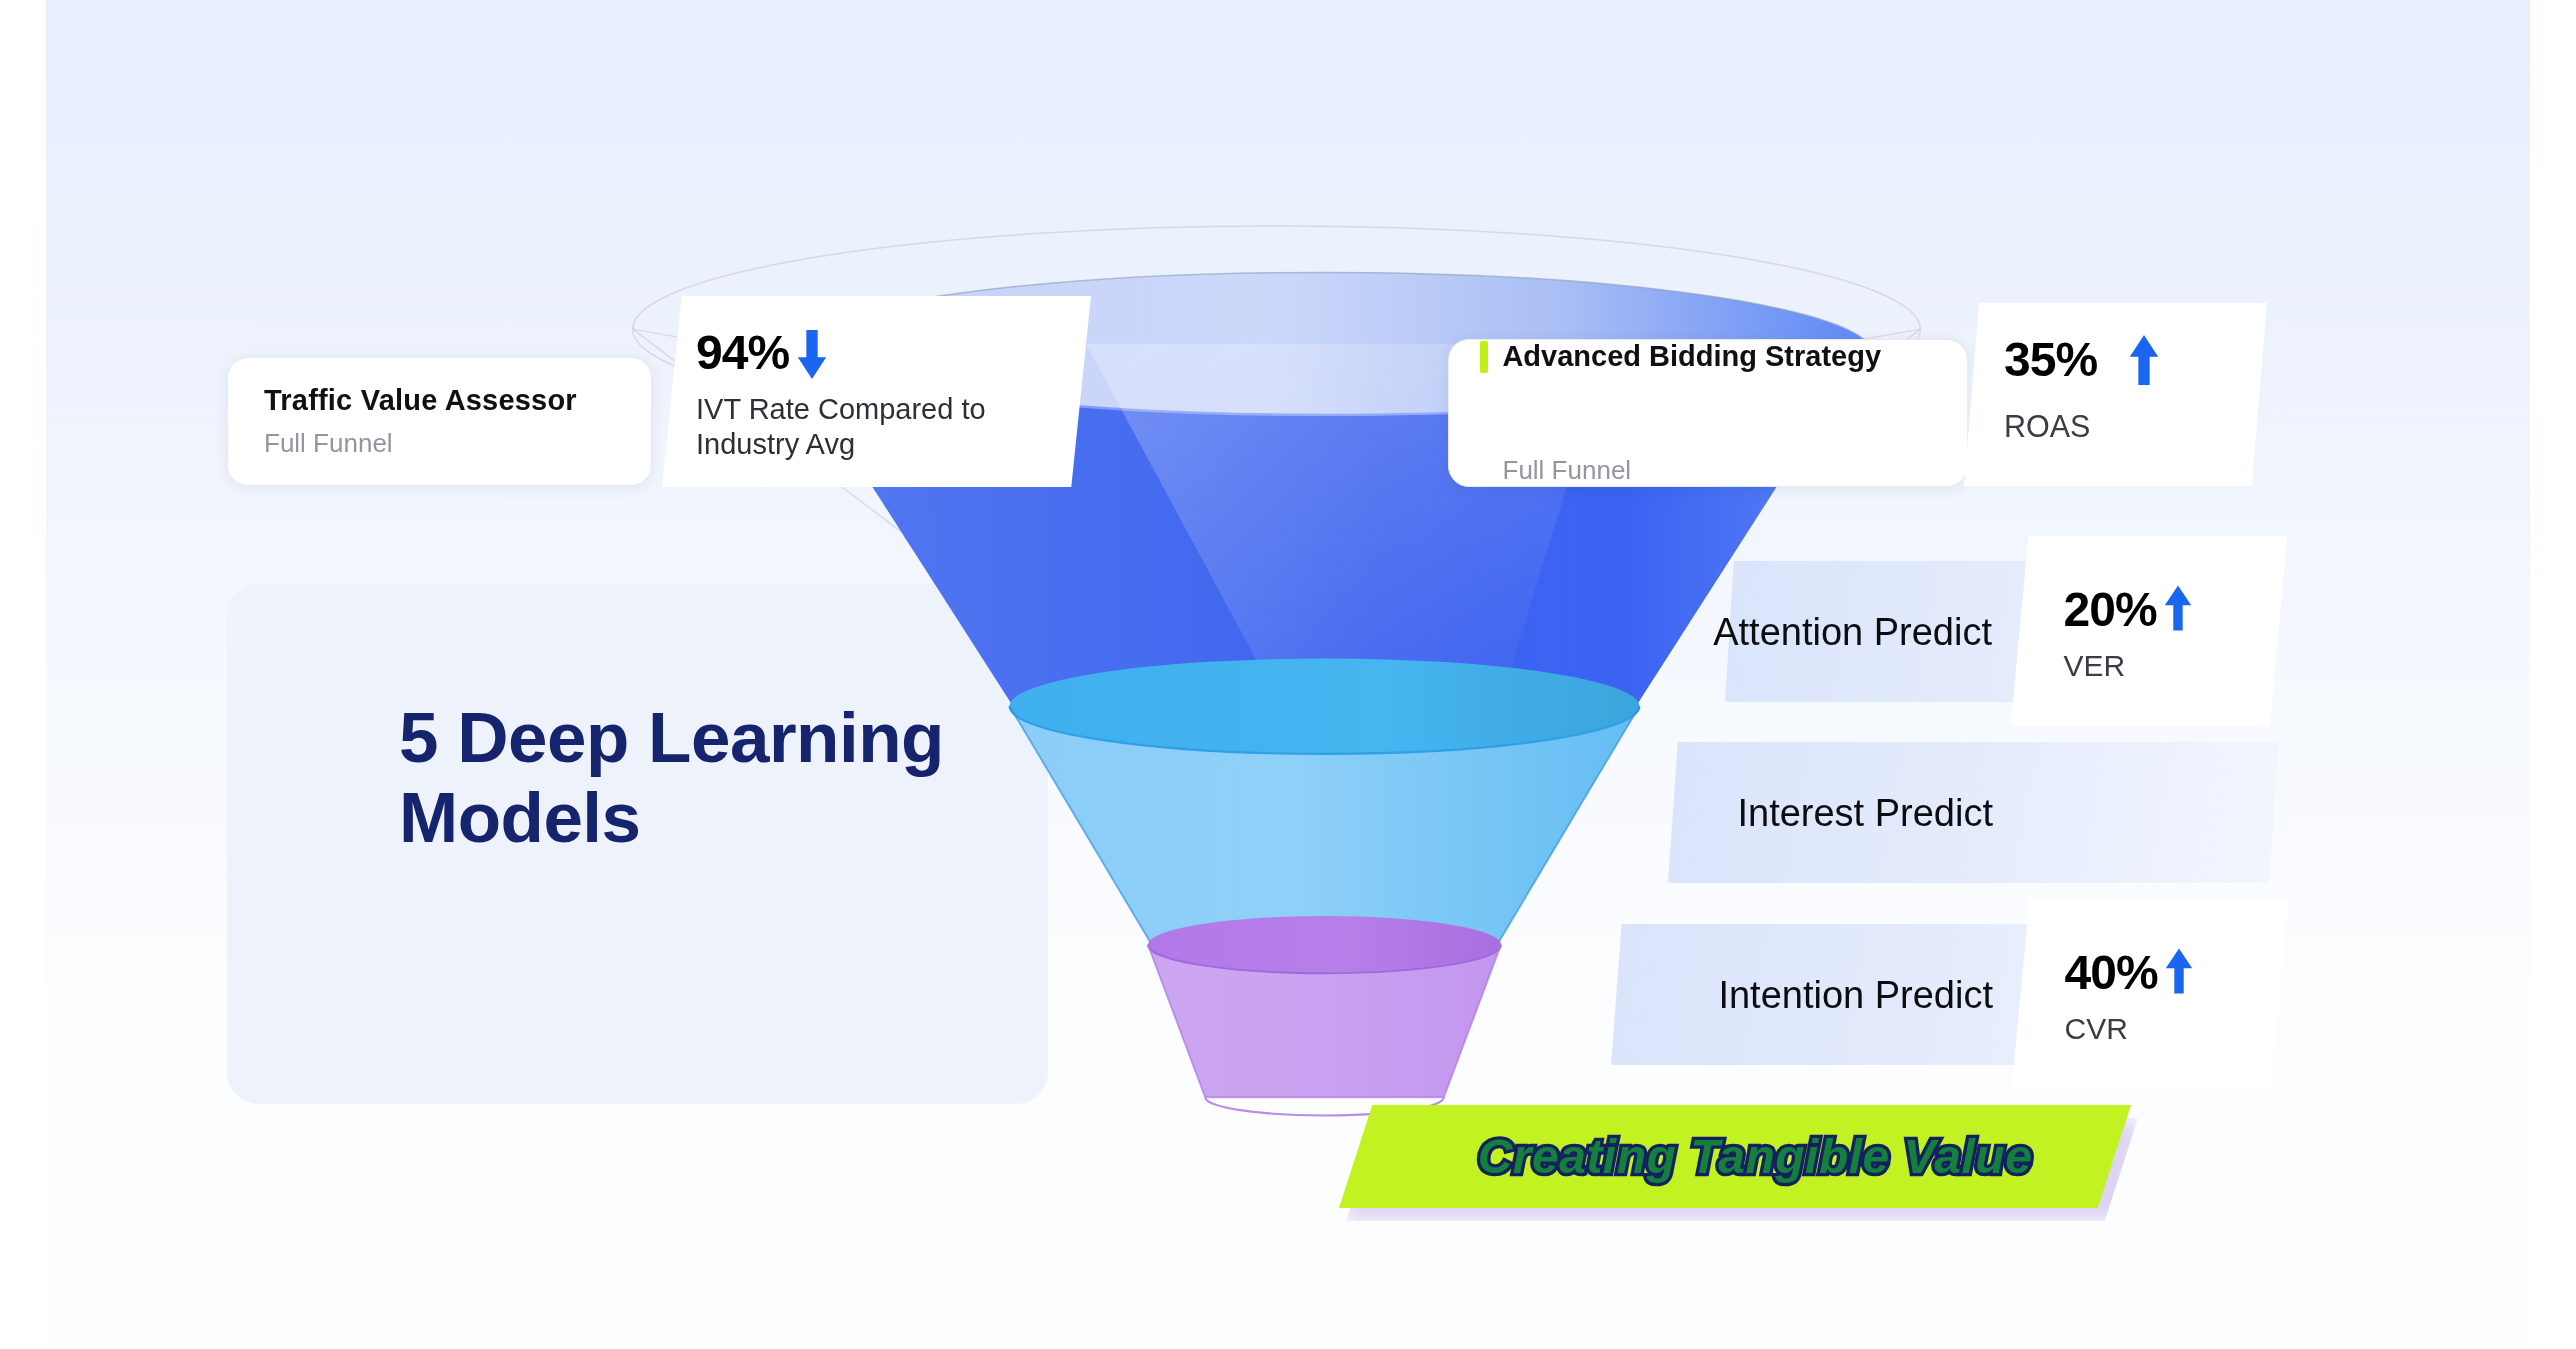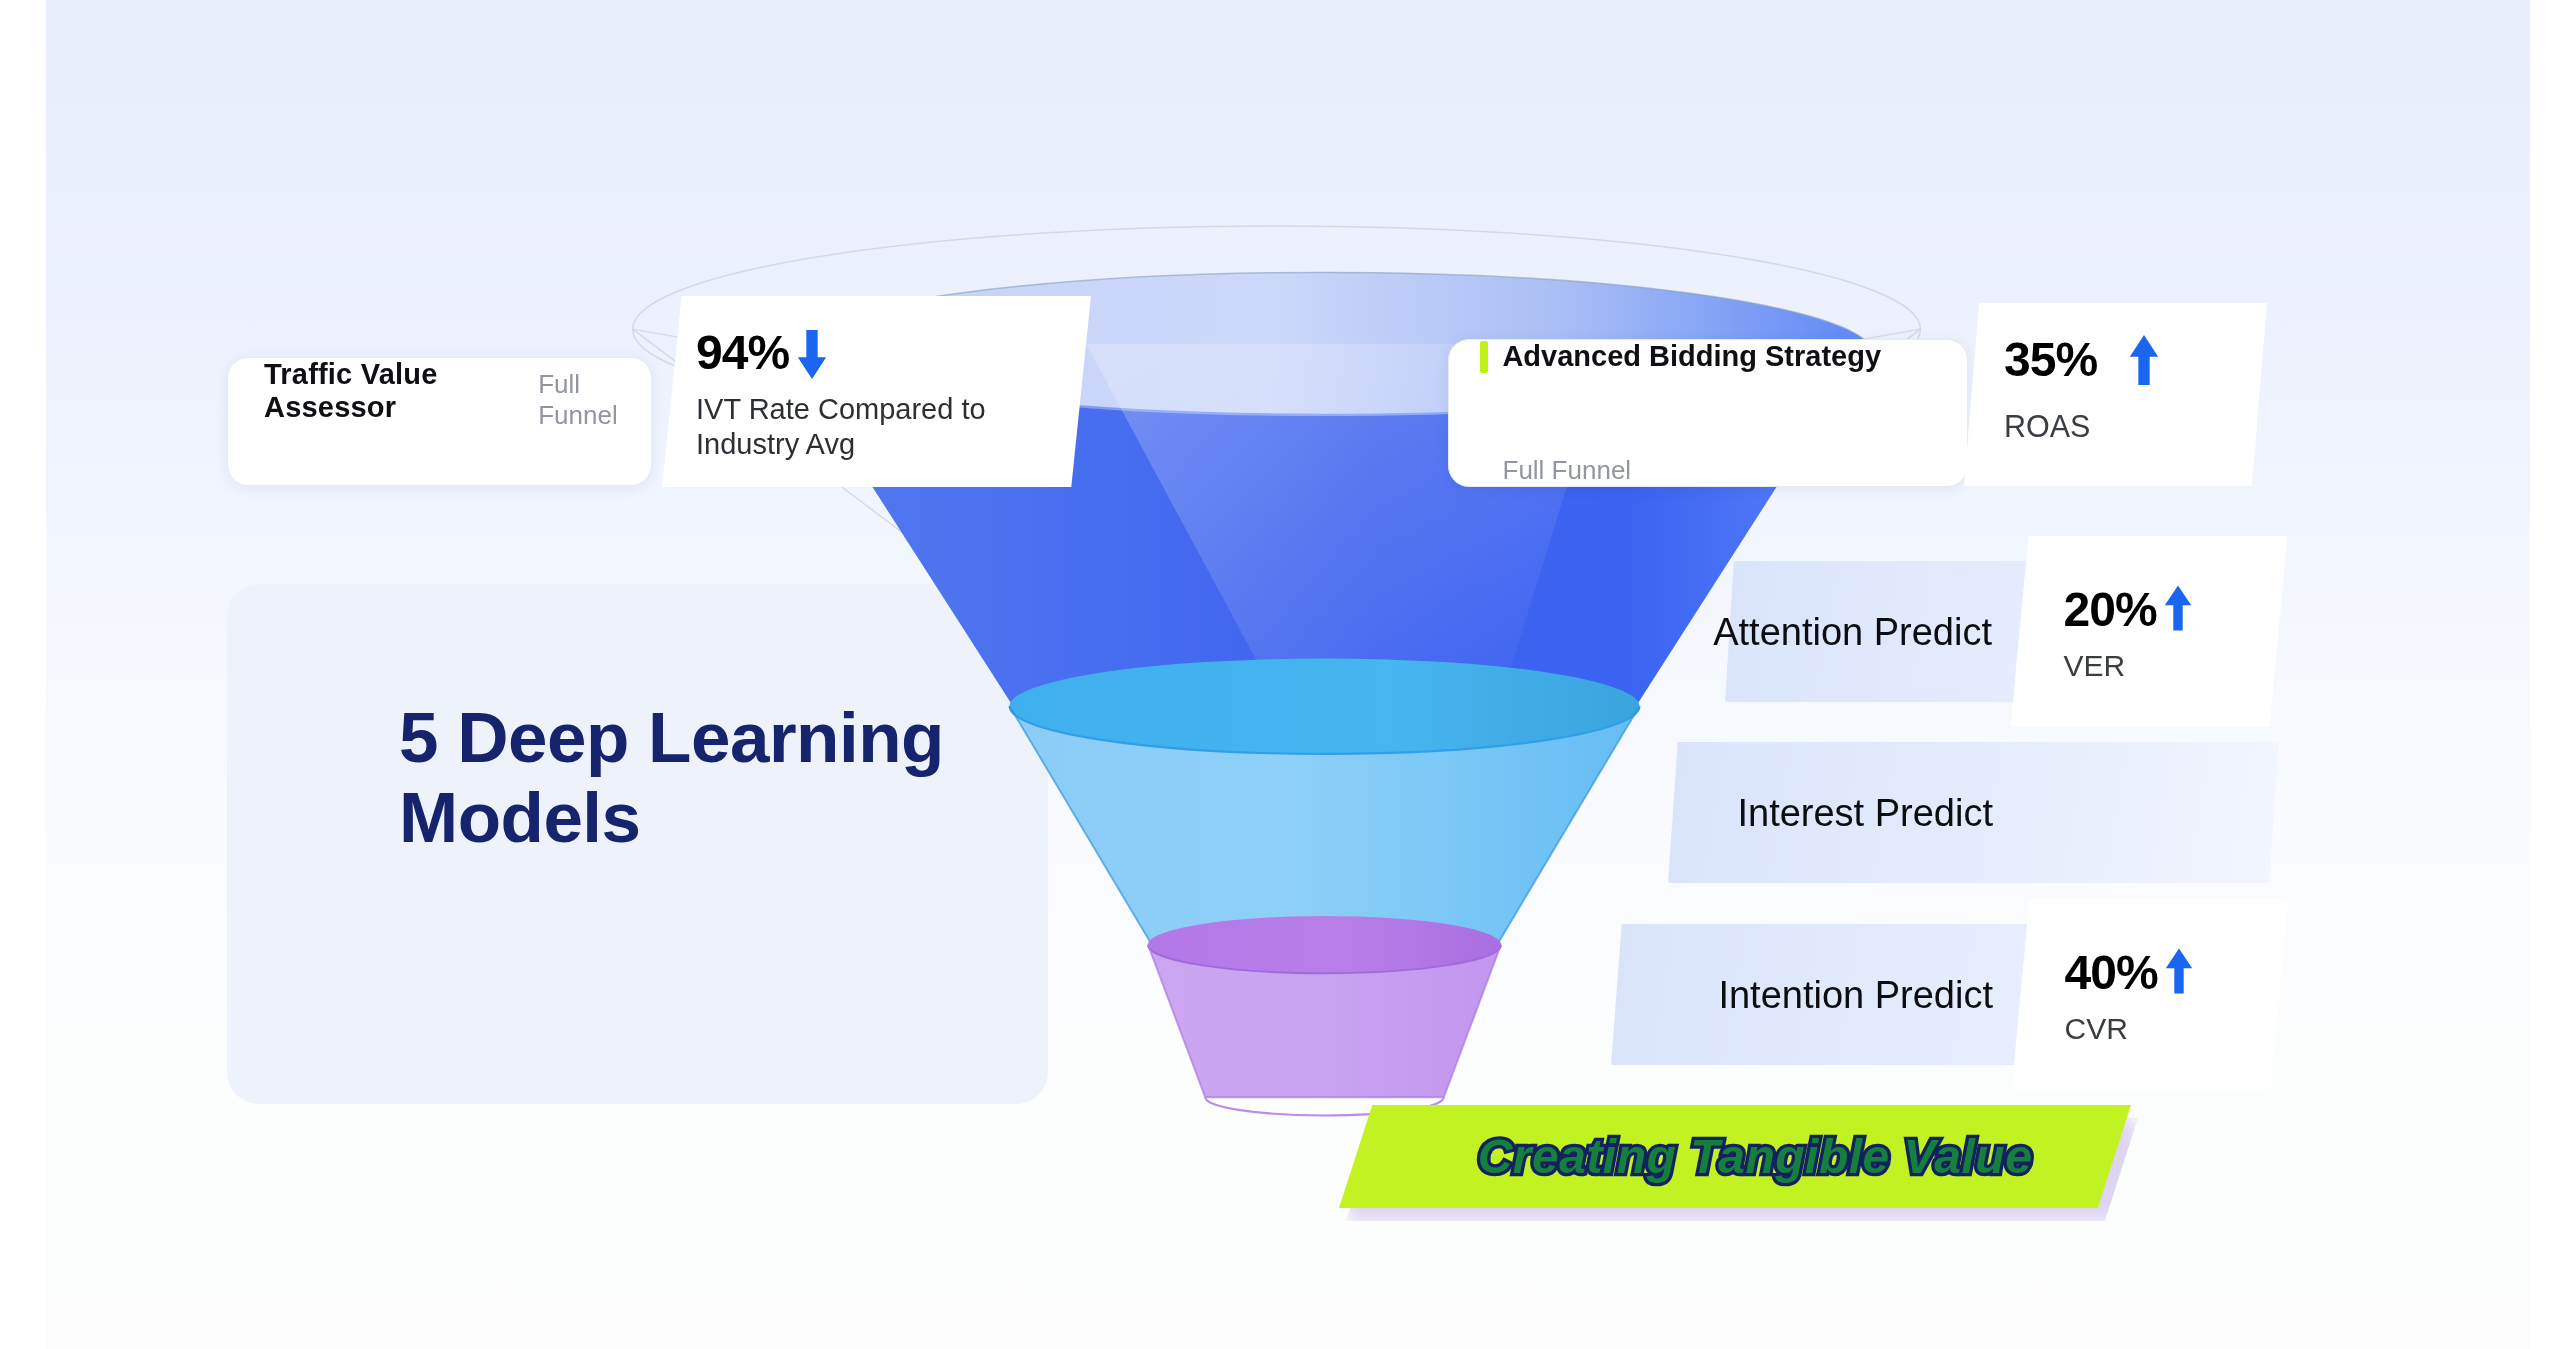--- a/index.html
+++ b/index.html
@@ -34,21 +34,21 @@
 
   
   .card{
     position:absolute; background:#ffffff; border:1px solid #e8eaee;
     border-radius:21px; box-shadow:0 2.9px 13.4px rgba(25,40,90,.07);
   }
 
   
   #card-traffic{
     left:181px; top:357px; width:425px; height:129px;
-    display:flex; flex-direction:row; justify-content:center;
+    display:flex; flex-direction:column; justify-content:center;
     padding-left:36px; border-radius:21px;
   }
   #card-traffic .t-main{ font-size:29px; font-weight:700; color:#101014;
                          letter-spacing:0.2px; }
   #card-traffic .t-sub{ font-size:26px; color:#9296a0; margin-top:10.5px; }
 
   #card-ivt{
     left:616px; top:296px; width:429px; height:191px;
     padding:29px 0 0 34px;
     clip-path: polygon(4.6% 0%, 100% 0%, 95.4% 100%, 0% 100%);

